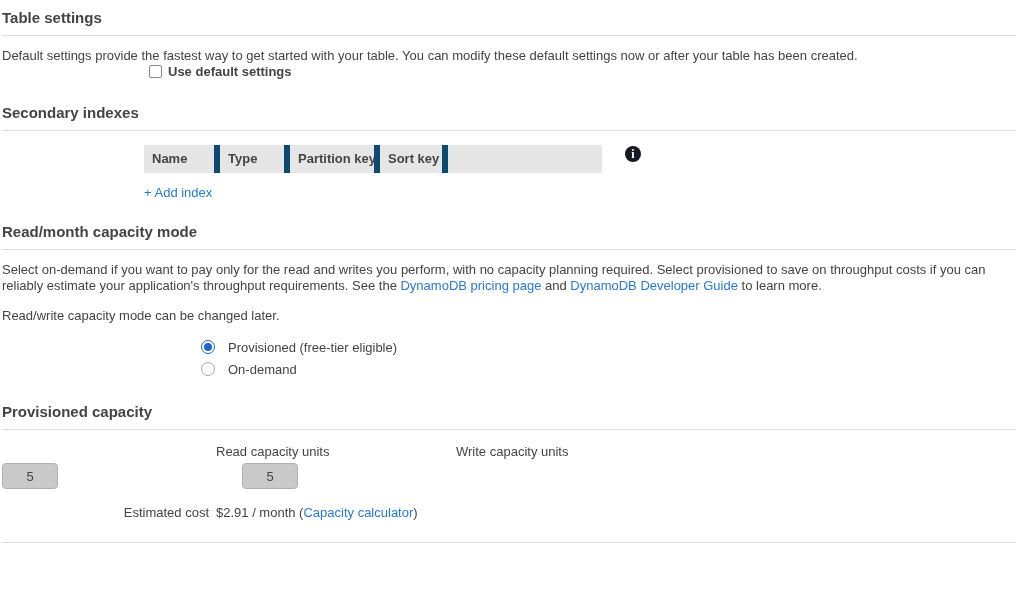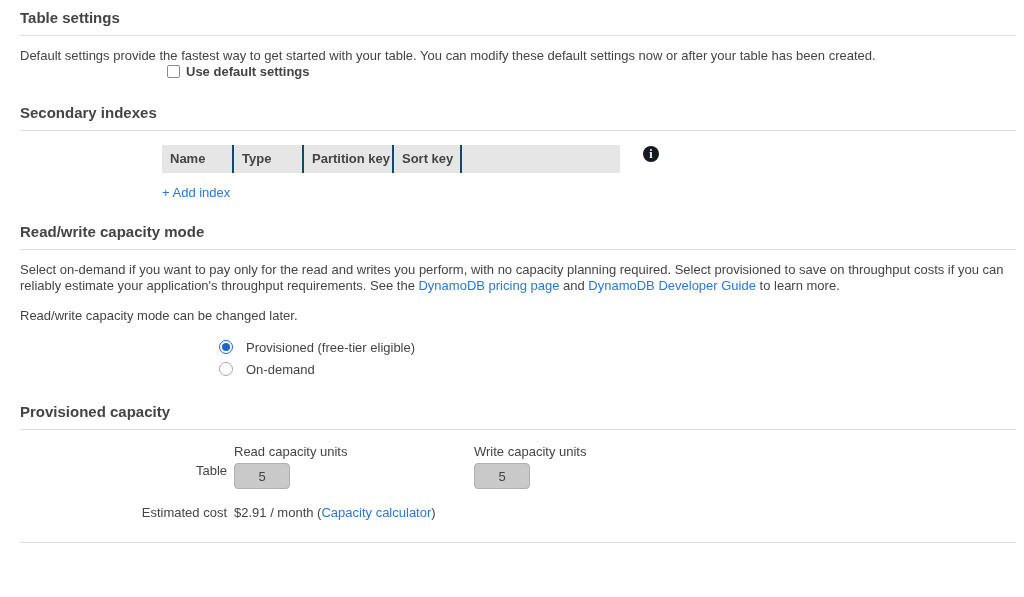--- a/index.html
+++ b/index.html
@@ -2,21 +2,21 @@
 <html><head>
 <meta charset="utf-8">
 <style>
   * { box-sizing: border-box; }
   html, body { margin: 0; padding: 0; background: #fff; }
   body {
     width: 1024px; height: 597px; overflow: hidden;
     font-family: "Liberation Sans", sans-serif;
     font-size: 13px; color: #444;
   }
-  .page { padding: 8px 8px 0 20px; }
+  .page { padding: 8px 8px 0 2px; }
 
   h2.section-title {
     margin: 0; padding: 1px 0 0 0;
     font-size: 15px; font-weight: 700; color: #444;
     line-height: 18px;
   }
   hr.rule {
     border: none; border-top: 1px solid #ddd;
     margin: 8px 0 0 0;
   }
@@ -37,21 +37,21 @@
   .cb-label { margin-left: 6px; }
   .bold { font-weight: 700; }
 
   .indent-default-cb { margin-left: 147px; }
 
   
   .index-table-wrap { display: flex; align-items: flex-start; margin: 14px 0 0 142px; gap: 11px; }
   .index-header { display: flex; background: #e6e6e6; height: 28px; width: 458px; }
   .index-header .cell {
     line-height: 28px; font-weight: 700; color: #444;
-    padding-left: 8px; border-left: 2px solid #0c4a6e;
+    padding-left: 8px; border-left: 6px solid #0c4a6e;
     white-space: nowrap; overflow: hidden;
   }
   .index-header .cell:first-child { border-left: none; }
   .c-name { width: 70px; } .c-type { width: 70px; }
   .c-pkey { width: 90px; } .c-skey { width: 68px; }
   .c-proj { width: 132px; } .c-empty { flex: 1; }
   .info-icon {
     width: 16px; height: 16px; border-radius: 50%;
     background: #16191f; color: #fff;
     font-family: "Liberation Serif", serif;
@@ -118,21 +118,21 @@
         <div class="cell c-pkey">Partition key</div>
         <div class="cell c-skey">Sort key</div>
         <div class="cell c-empty"></div>
       </div>
       <div class="info-icon">i</div>
     </div>
     <a class="link add-index">+ Add index</a>
   </div>
 
   <div class="section">
-    <h2 class="section-title">Read/write capacity mode</h2>
+    <h2 class="section-title">Read/month capacity mode</h2>
     <hr class="rule">
     <p class="desc"><span>Select on-demand if you want to pay only for the read and writes you perform, with no capacity planning required. Select provisioned to save on throughput costs if you can reliably estimate your application's throughput requirements. See the </span><a class="link">DynamoDB pricing page</a><span> and </span><a class="link">DynamoDB Developer Guide</a><span> to learn more.</span></p>
     <p class="desc" style="margin-top:14px;">Read/write capacity mode can be changed later.</p>
     <div class="radio-group">
       <label class="radio-row">
         <span class="radio selected"></span>
         <span class="radio-label">Provisioned (free-tier eligible)</span>
       </label>
       <label class="radio-row">
         <span class="radio"></span>
@@ -143,21 +143,20 @@
 
   <div class="section">
     <h2 class="section-title">Provisioned capacity</h2>
     <hr class="rule">
     <div class="form-row units-row">
       <div class="label-col"></div>
       <div class="field-col">Read capacity units</div>
       <div class="field-col">Write capacity units</div>
     </div>
     <div class="form-row inputs-row">
-      <div class="label-col">Table</div>
       <div class="field-col">
         <input class="cap-input" disabled="" value="5" style="">
       </div>
       <div class="field-col">
         <input class="cap-input" disabled="" value="5" style="">
       </div>
     </div>
     <div class="form-row cost-row">
       <div class="label-col">Estimated cost</div>
       <div class="cost-text"><span>$2.91 / month (</span><a class="link">Capacity calculator</a><span>)</span></div>

